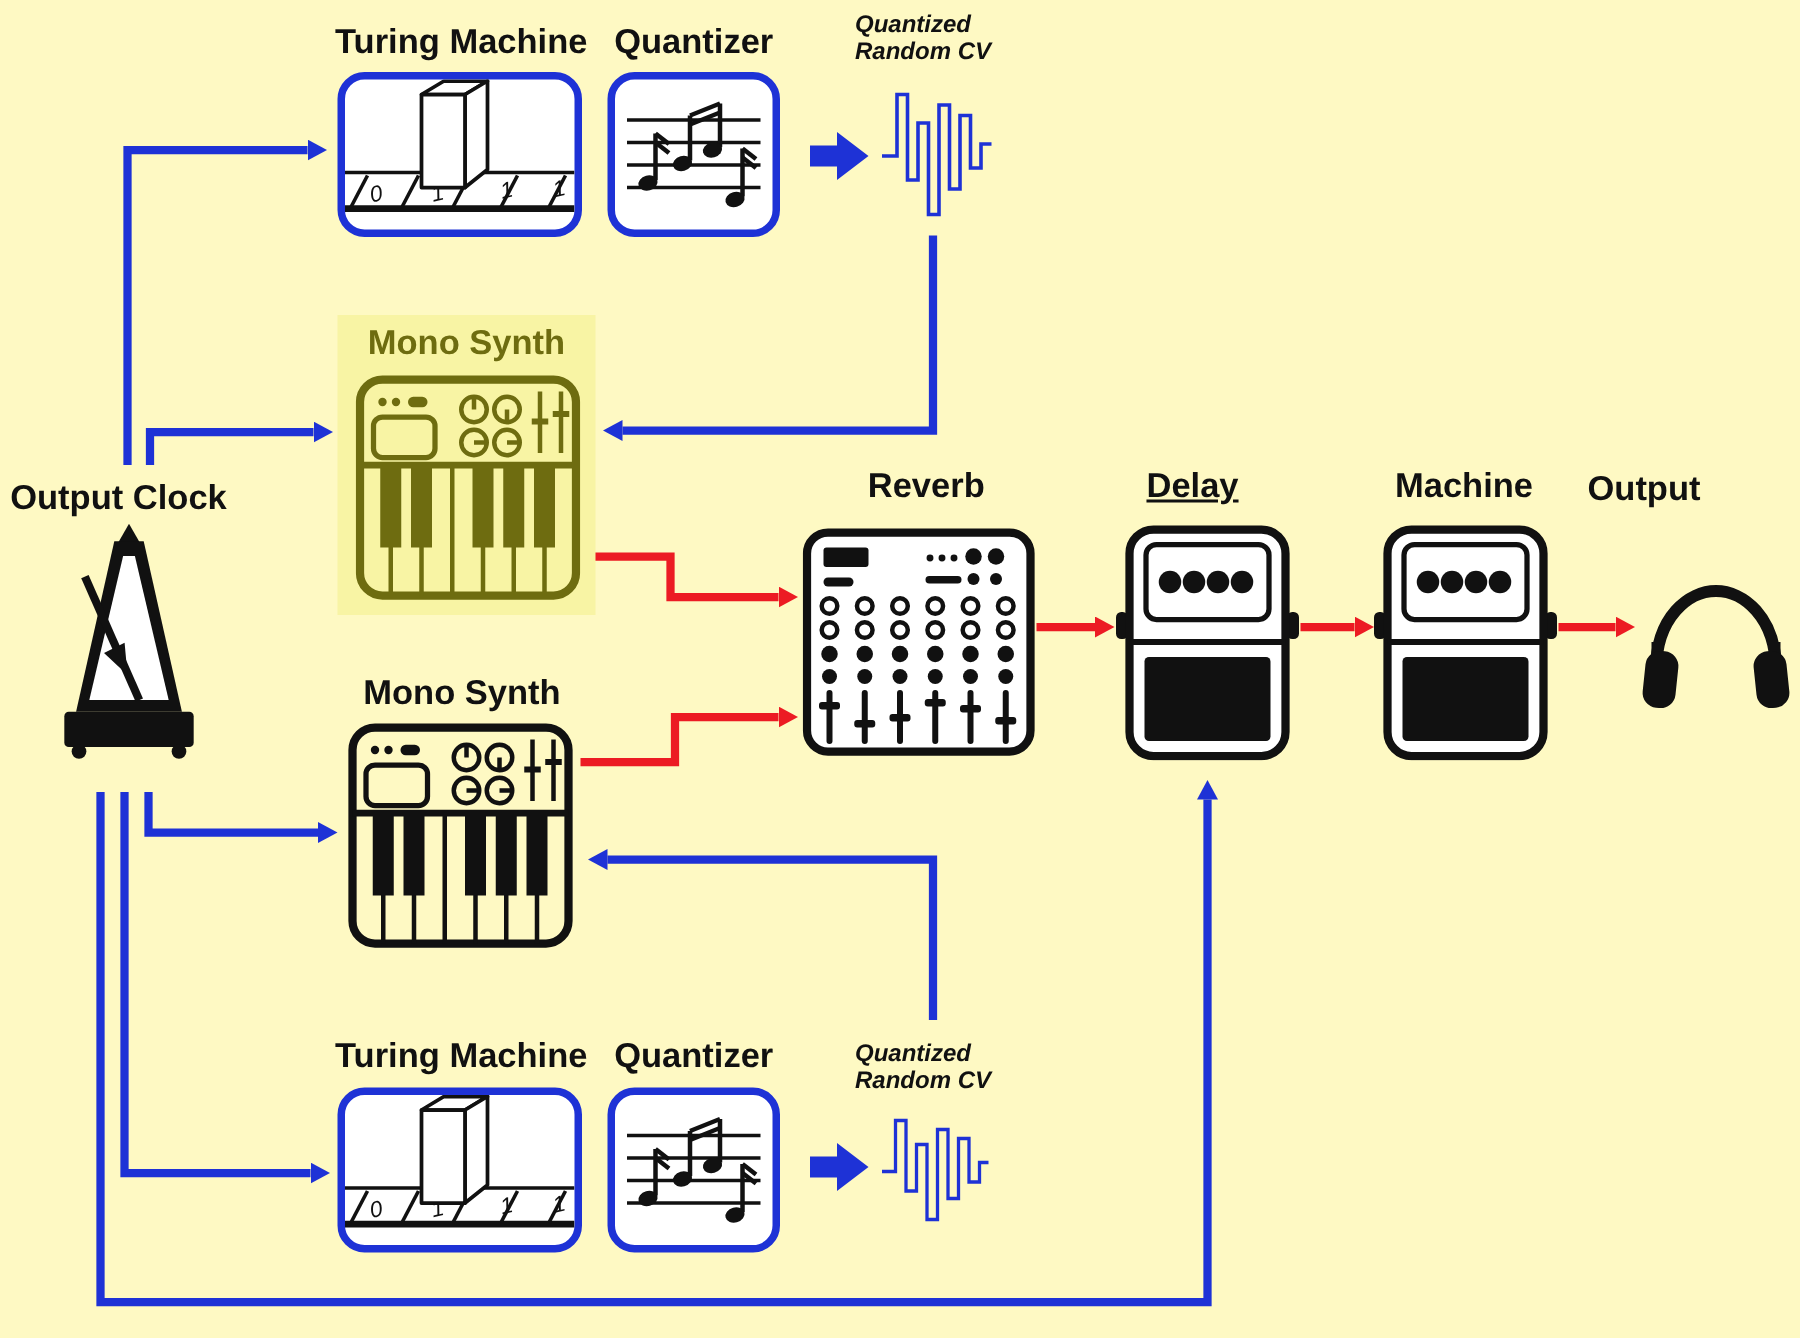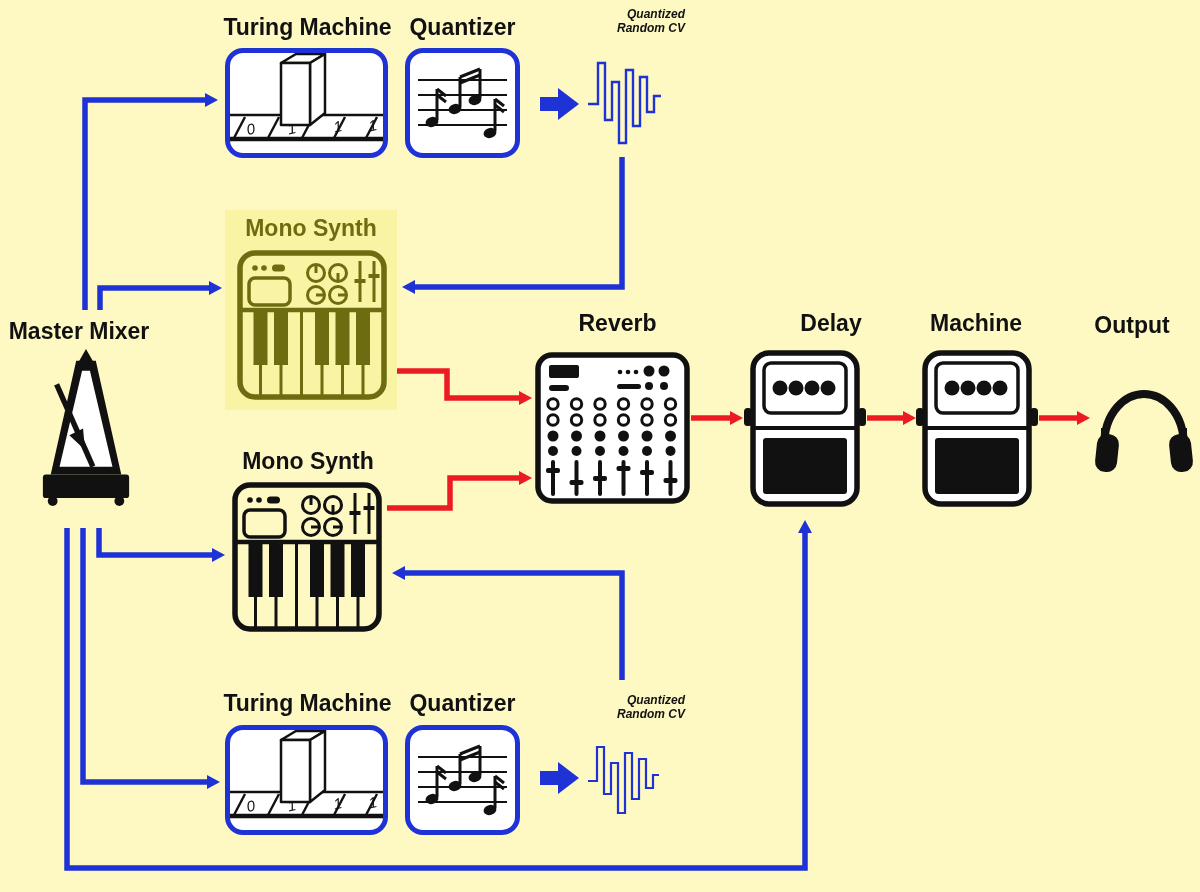--- a/index.html
+++ b/index.html
@@ -9,22 +9,22 @@
     --hl-bg:#f8f4a4;
     --hl-fg:#6e6c10;
   }
   html,body{margin:0;padding:0;background:#fff;}
   #canvas{position:relative;width:1200px;height:892px;background:#fef9c3;overflow:hidden;
           font-family:"Liberation Sans",sans-serif;}
   .abs{position:absolute;}
   .label{position:absolute;font-weight:bold;font-size:23px;color:var(--ink);
          text-align:center;white-space:nowrap;}
   .label.olive{color:var(--hl-fg);}
-  .cv-label{position:absolute;font-weight:bold;font-style:italic;font-size:12px;
-            line-height:1.15;color:var(--ink);text-align:right;}
+  .cv-label{position:absolute;font-weight:bold;font-style:italic;font-size:16px;
+            line-height:1.15;color:var(--ink);text-align:left;}
   .icon-box{position:absolute;box-sizing:border-box;border:5px solid var(--blue);
             border-radius:18px;background:#fff;}
   .hl-rect{position:absolute;background:var(--hl-bg);}
   svg{display:block;}
 </style>
 </head>
 <body>
 
 <div id="canvas">
 
@@ -119,21 +119,21 @@
 
   <div class="cv-label" style="left:570px;top:8px;width:115px;">
     <div>Quantized</div>
     <div>Random CV</div>
   </div>
 
   <svg class="abs" style="left:583px;top:55px;" width="84" height="98" viewBox="583 55 84 98">
     <path d="M588,104 h10 v-41 h7 v57 h7 v-38 h7 v61 h7 v-73 h7 v56 h7 v-49 h7 v35 h7 v-16 h7" fill="none" stroke="#1e32d6" stroke-width="2.4"></path>
   </svg>
 
-  <div class="label" style="left:3px;top:318px;width:152px;">Master Mixer</div>
+  <div class="label" style="left:3px;top:318px;width:152px;">Output Clock</div>
 
   <svg class="abs" style="left:37px;top:347px;" width="98" height="162" viewBox="0 0 100 165">
     <polygon points="42,16 58,16 50,2" fill="#111"></polygon>
     <polygon points="40,14 60,14 86,130 14,130" fill="#111"></polygon>
     <polygon points="46,24 54,24 77,122 23,122" fill="#fff"></polygon>
     <rect x="6" y="130" width="88" height="24" rx="3" fill="#111"></rect>
     <circle cx="16" cy="157" r="5" fill="#111"></circle>
       <circle cx="84" cy="157" r="5" fill="#111"></circle>
     <g>
       <path d="M20,38 L57,122" stroke="#111" stroke-width="5.5"></path>
@@ -263,21 +263,21 @@
     <g fill="#111">
       <rect x="11" y="116" width="14" height="5" rx="2"></rect>
         <rect x="34.5" y="128" width="14" height="5" rx="2"></rect>
       <rect x="58" y="124" width="14" height="5" rx="2"></rect>
         <rect x="81.5" y="114" width="14" height="5" rx="2"></rect>
       <rect x="105" y="118" width="14" height="5" rx="2"></rect>
         <rect x="128.5" y="126" width="14" height="5" rx="2"></rect>
     </g>
   </svg>
 
-  <div class="label" style="left:771px;top:310px;width:120px;">Delay</div>
+  <div class="label" style="left:735px;top:310px;width:120px;text-decoration:underline;">Delay</div>
 
   <svg class="abs" style="left:744px;top:350px;" width="122" height="157" viewBox="0 0 122 157">
     <rect x="0" y="58" width="8" height="18" rx="3.5" fill="#111"></rect>
     <rect x="114" y="58" width="8" height="18" rx="3.5" fill="#111"></rect>
     <rect x="9" y="3" width="104" height="151" rx="16" fill="#fff" stroke="#111" stroke-width="5.5"></rect>
     <rect x="20" y="13" width="82" height="50" rx="7" fill="none" stroke="#111" stroke-width="3.5"></rect>
     <circle cx="36" cy="38" r="7.5" fill="#111"></circle>
       <circle cx="52" cy="38" r="7.5" fill="#111"></circle>
     <circle cx="68" cy="38" r="7.5" fill="#111"></circle>
       <circle cx="84" cy="38" r="7.5" fill="#111"></circle>
@@ -293,21 +293,21 @@
     <rect x="9" y="3" width="104" height="151" rx="16" fill="#fff" stroke="#111" stroke-width="5.5"></rect>
     <rect x="20" y="13" width="82" height="50" rx="7" fill="none" stroke="#111" stroke-width="3.5"></rect>
     <circle cx="36" cy="38" r="7.5" fill="#111"></circle>
       <circle cx="52" cy="38" r="7.5" fill="#111"></circle>
     <circle cx="68" cy="38" r="7.5" fill="#111"></circle>
       <circle cx="84" cy="38" r="7.5" fill="#111"></circle>
     <path d="M9,78 H113" stroke="#111" stroke-width="4"></path>
     <rect x="19" y="88" width="84" height="56" rx="3" fill="#111"></rect>
   </svg>
 
-  <div class="label" style="left:1072px;top:312px;width:120px;">Output</div>
+  <div class="label" style="left:1036px;top:312px;width:120px;">Output</div>
 
   <svg class="abs" style="left:1092px;top:383px;" width="104" height="92" viewBox="0 0 104 92">
     <path d="M12,64 C12,28 34,11 52,11 C70,11 92,28 92,64" fill="none" stroke="#111" stroke-width="8"></path>
     <rect x="9" y="45" width="7" height="12" fill="#111"></rect>
     <rect x="88" y="45" width="7" height="12" fill="#111"></rect>
     <rect x="4" y="51" width="22" height="38" rx="10" fill="#111" transform="rotate(6 15 70)"></rect>
     <rect x="78" y="51" width="22" height="38" rx="10" fill="#111" transform="rotate(-6 89 70)"></rect>
   </svg>
 
   <div class="label" style="left:205px;top:690px;width:205px;">Turing Machine</div>

